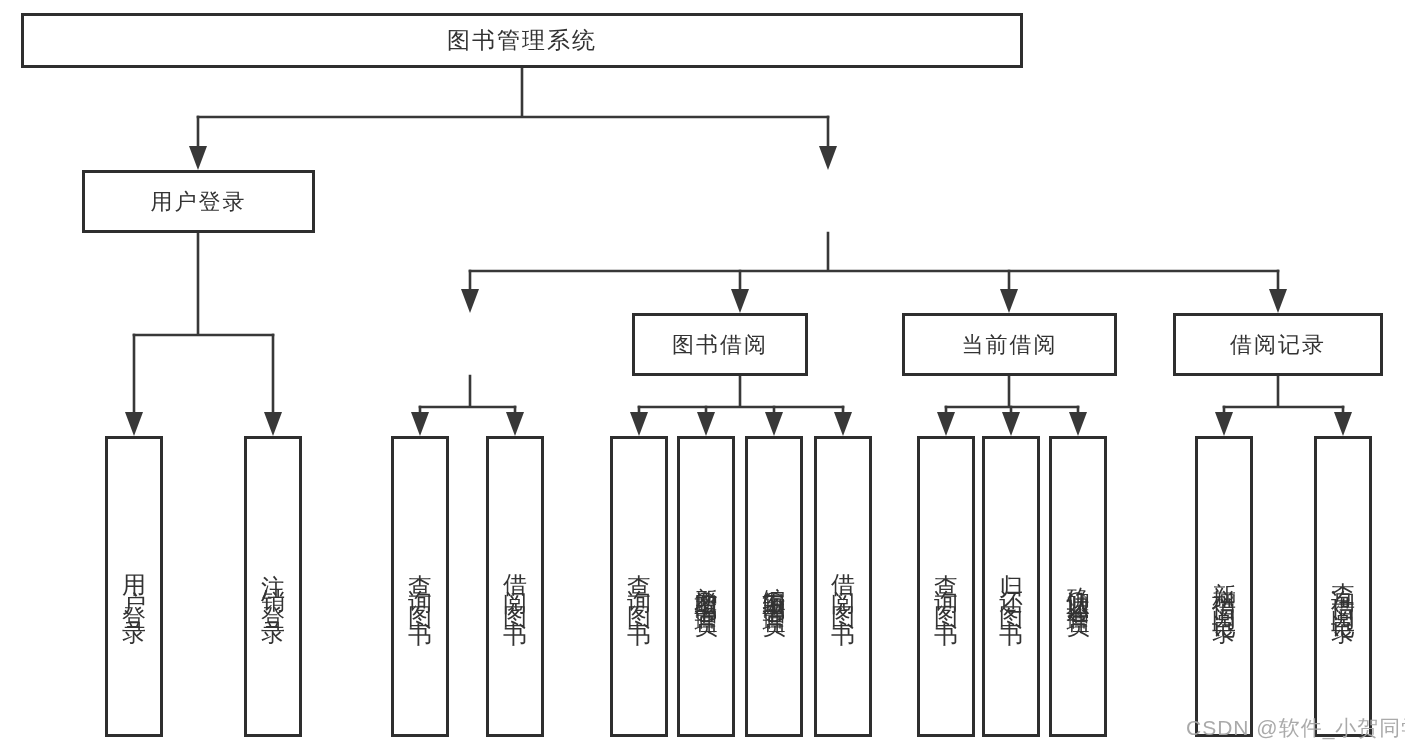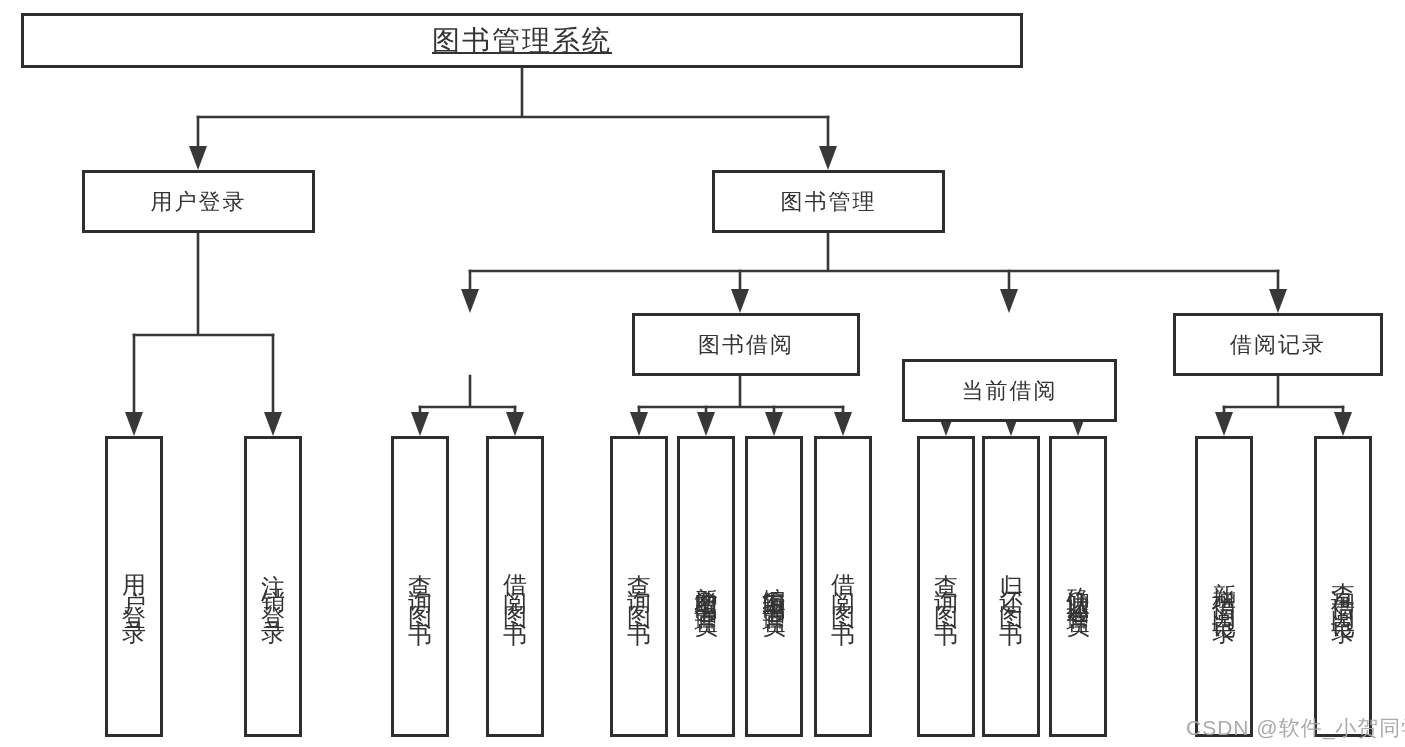--- a/index.html
+++ b/index.html
@@ -27,21 +27,21 @@
     border: 3px solid #2e2e2e;
     background: #ffffff;
     display: flex;
     align-items: center;
     justify-content: center;
     color: #333333;
     font-size: 22px;
     letter-spacing: 2px;
     white-space: nowrap;
   }
-  .node.root { font-size: 28px; text-decoration: underline; }
+  .node.root { font-size: 23px; }
   .vnode {
     position: absolute;
     box-sizing: border-box;
     border: 3px solid #2e2e2e;
     background: #ffffff;
     display: flex;
     align-items: center;
     justify-content: center;
     color: #333333;
     font-size: 24px;
@@ -128,28 +128,25 @@
     </g>
   </svg>
 
   <div class="node root" style="left:21px; top:13px; width:1002px; height:55px;">
     <span>图书管理系统</span>
   </div>
 
   <div class="node" style="left:82px; top:170px; width:233px; height:63px;">
     <span>用户登录</span>
   </div>
-  <div class="node" style="left:712px; top:170px; width:233px; height:63px;">
-    <span>图书管理</span>
-  </div>
 
-  <div class="node" style="left:632px; top:313px; width:228px; height:63px;">
+  <div class="node" style="left:632px; top:313px; width:176px; height:63px;">
     <span>图书借阅</span>
   </div>
-  <div class="node" style="left:902px; top:313px; width:215px; height:63px;margin-top:46px;">
+  <div class="node" style="left:902px; top:313px; width:215px; height:63px;">
     <span>当前借阅</span>
   </div>
   <div class="node" style="left:1173px; top:313px; width:210px; height:63px;">
     <span>借阅记录</span>
   </div>
 
   <div class="vnode v-short" style="left:105px; top:436px; width:58px; height:301px;">
     <span>用户登录</span>
   </div>
   <div class="vnode v-short" style="left:244px; top:436px; width:58px; height:301px;">

